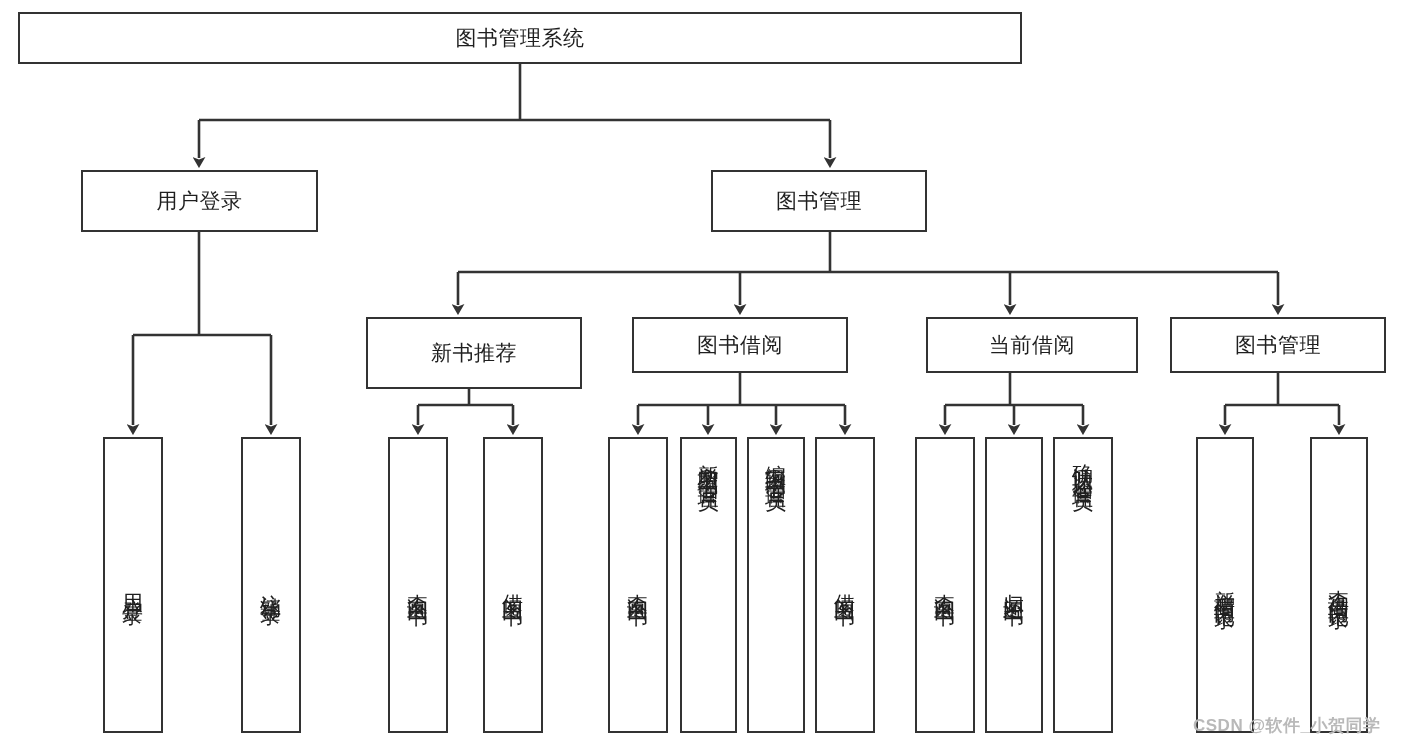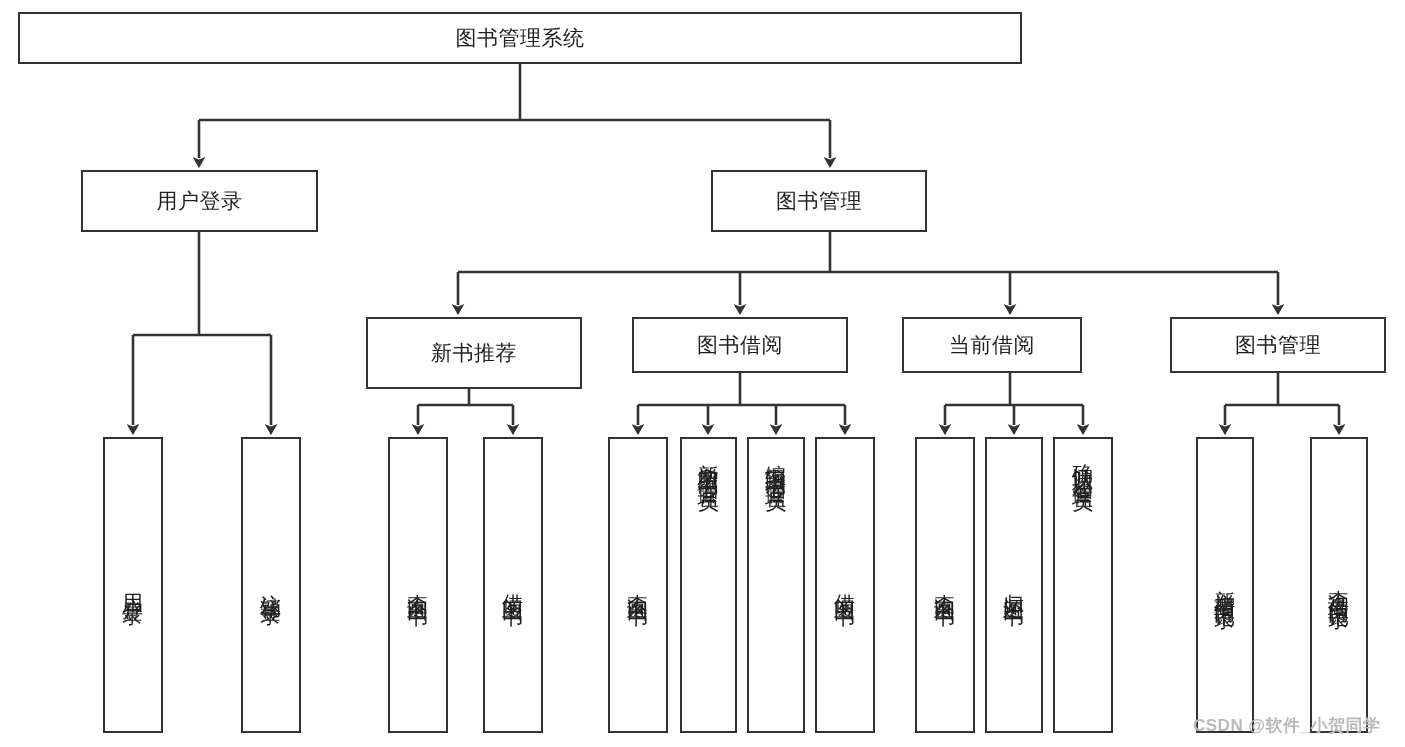--- a/index.html
+++ b/index.html
@@ -142,21 +142,21 @@
   </div>
 
   <div class="node horiz" style="left:366px; top:317px; width:216px; height:72px;">
     <span class="label">新书推荐</span>
   </div>
 
   <div class="node horiz" style="left:632px; top:317px; width:216px; height:56px;">
     <span class="label">图书借阅</span>
   </div>
 
-  <div class="node horiz" style="left:902px; top:317px; width:180px; height:56px;">
+  <div class="node horiz" style="left:926px; top:317px; width:212px; height:56px;">
     <span class="label">当前借阅</span>
   </div>
 
   <div class="node horiz" style="left:1170px; top:317px; width:216px; height:56px;">
     <span class="label">图书管理</span>
   </div>
 
   <div class="node vert mid" style="left:103px; top:437px; width:60px; height:296px;">
     <span class="label">用户登录</span>
   </div>

